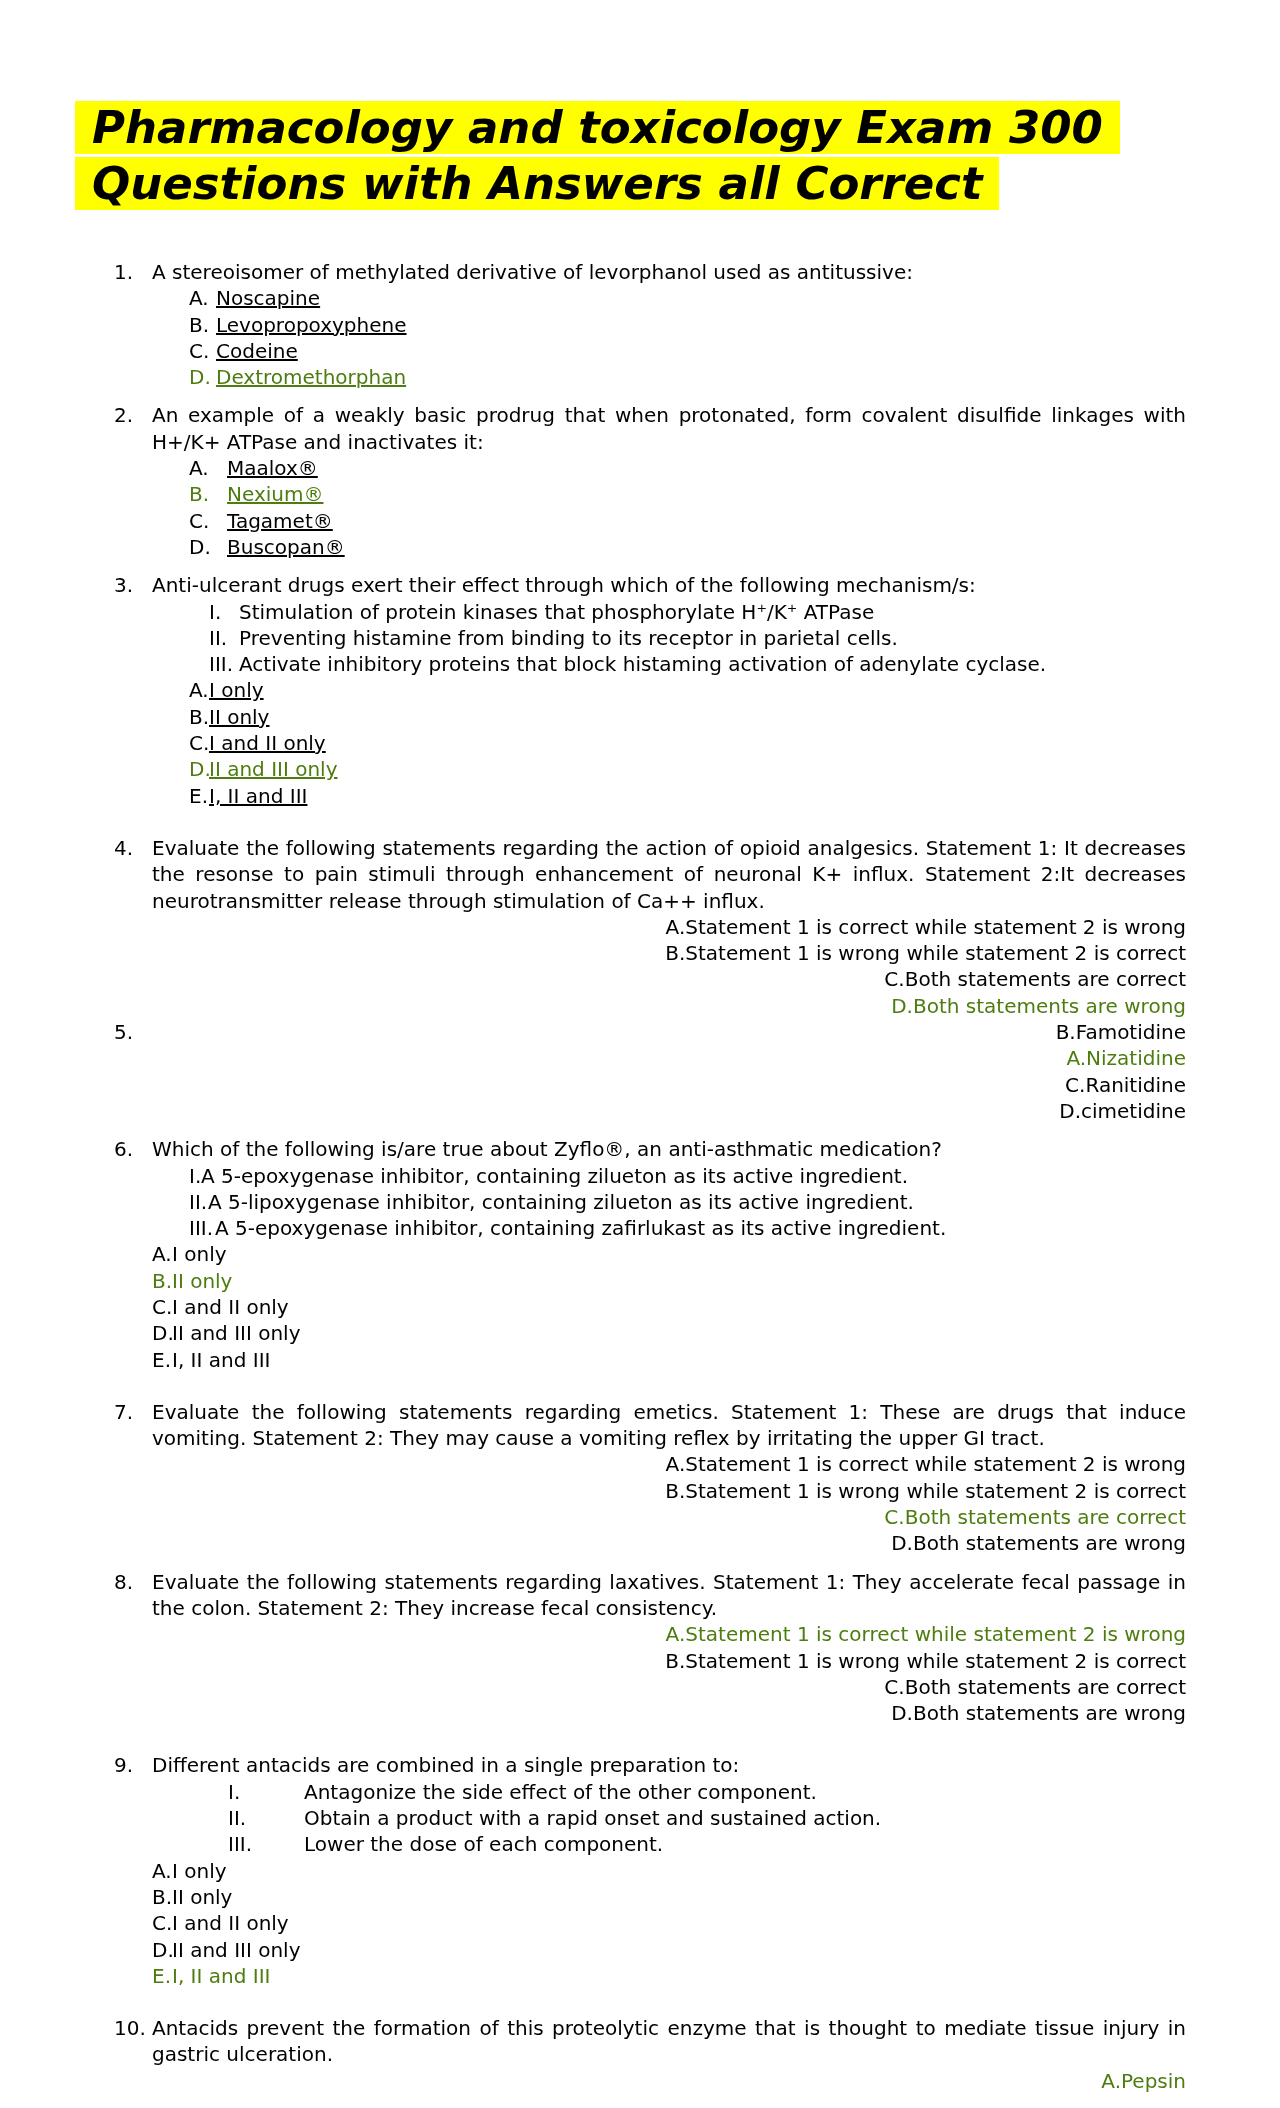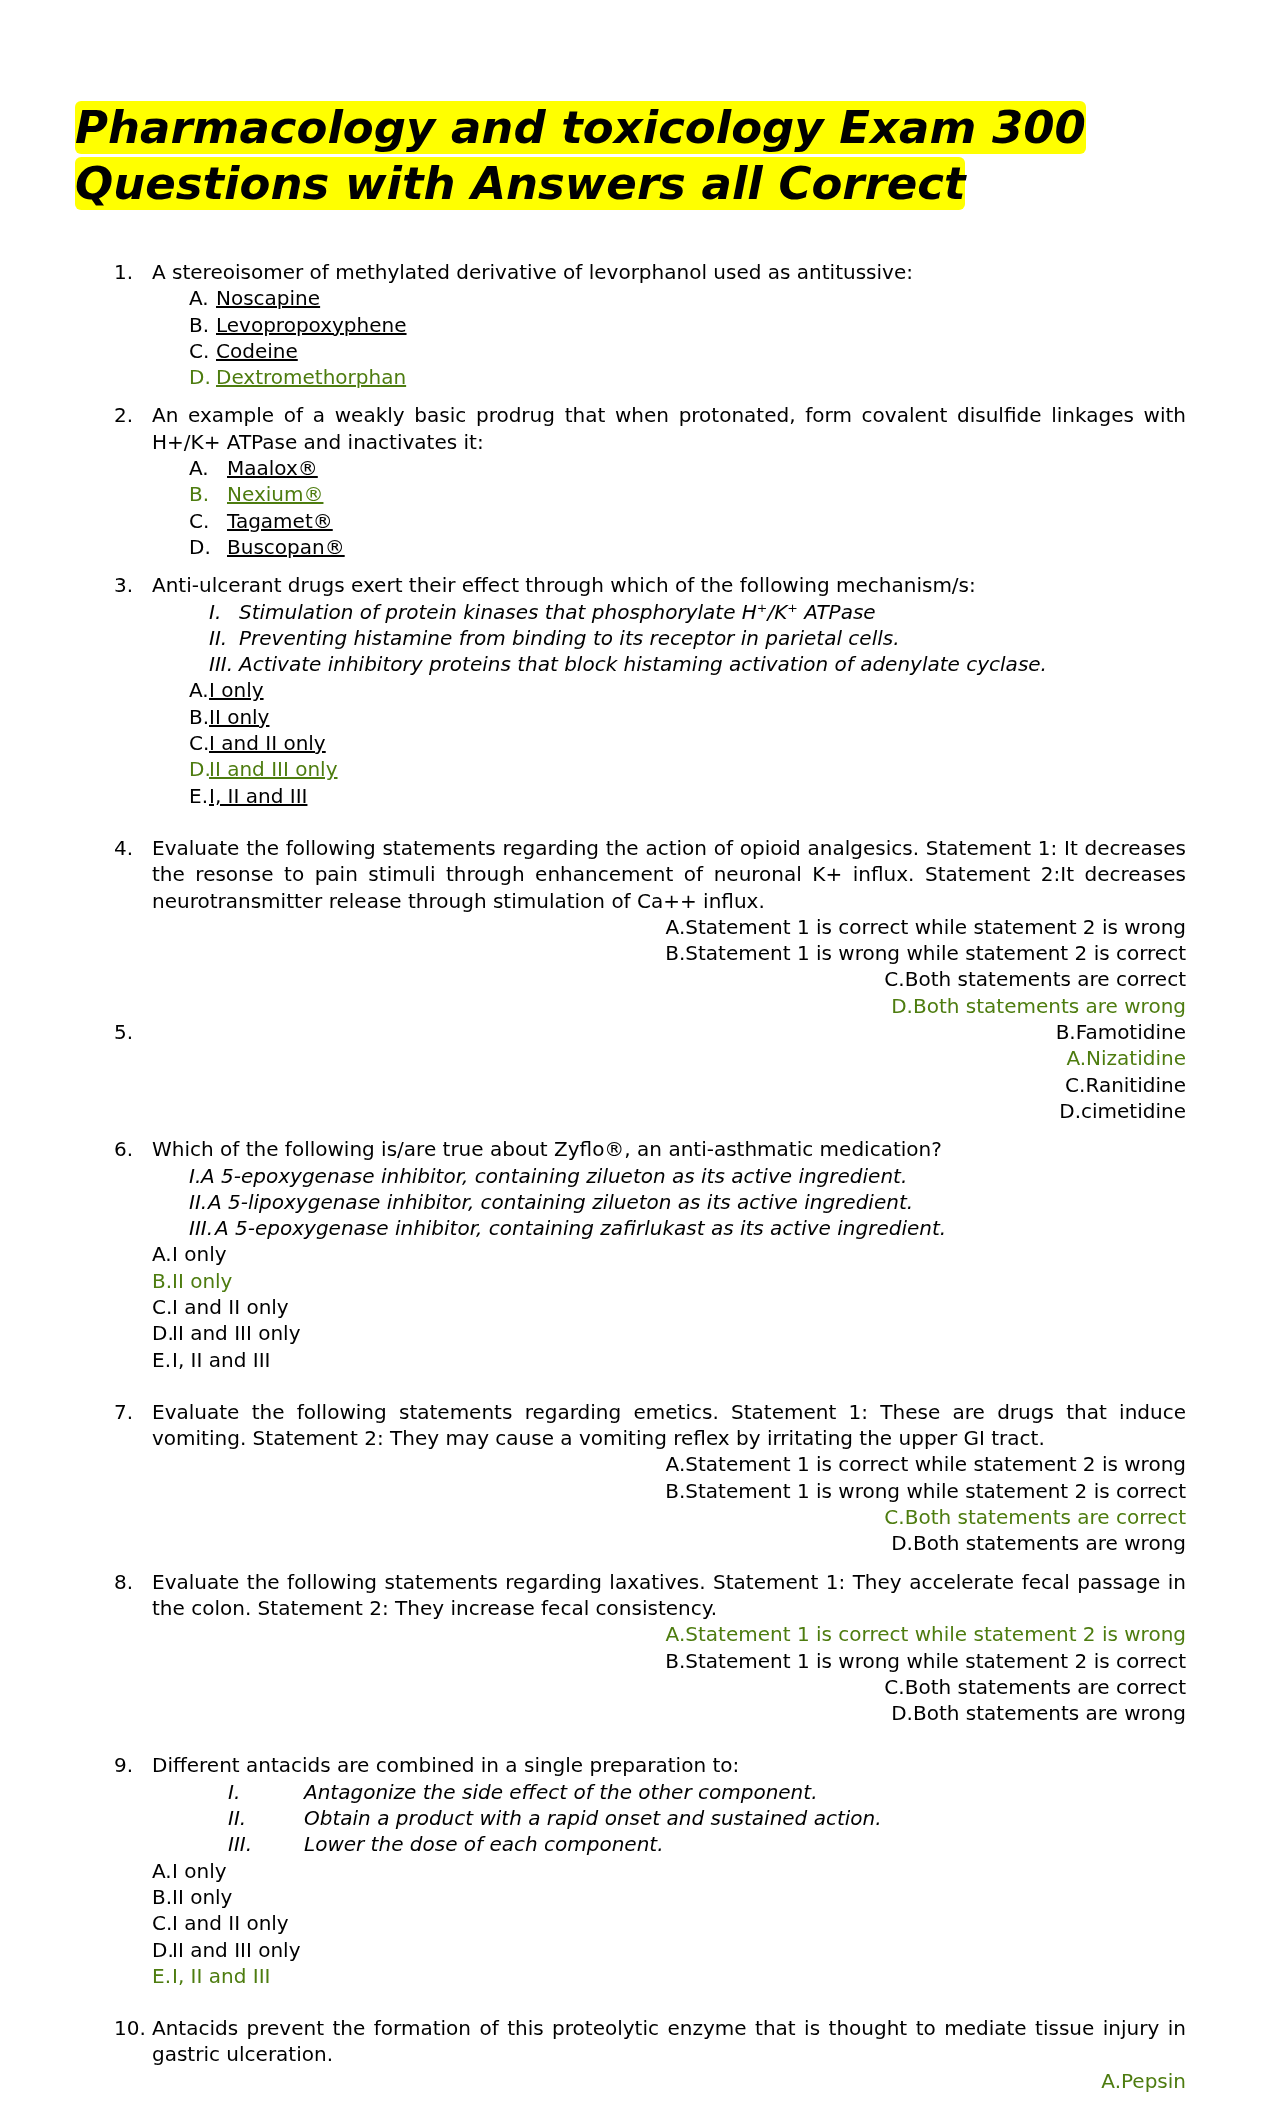--- a/index.html
+++ b/index.html
@@ -18,21 +18,21 @@
     left: 75px;
     top: 100px;
     width: 1100px;
     margin: 0;
     font-family: "DejaVu Sans", sans-serif;
     font-weight: bold;
     font-style: italic;
     font-size: 45px;
     line-height: 56px;
   }
-  .title .hl { background: #ffff00; padding: 0 0; border-radius: 6px; }
+  .title .hl { background: #ffff00; padding: 0 17px; }
 
   .qlist {
     position: absolute;
     left: 114px;
     top: 247px;
     width: 1072px;
     font-size: 20px;
     line-height: 26.3px;
   }
   .q { position: relative; padding-left: 38px; }
@@ -48,21 +48,21 @@
   .opt.indent-base-wide .olbl { display: inline-block; width: 38px; }
 
   
   .opt.indent-base { padding-left: 0; }
   .opt.indent-base .olbl { display: inline-block; width: 27px; }
 
   
   .opt.indent-mid { padding-left: 37px; text-decoration: underline; }
   .opt.indent-mid .olbl { display: inline-block; width: 27px; }
 
-  .roman { position: relative; white-space: nowrap; font-style: italic; }
+  .roman { position: relative; white-space: nowrap; }
 </style>
 </head>
 <body>
 
 <div class="page">
 
   <h1 class="title">
     <span class="hl">Pharmacology and toxicology Exam 300</span><br>
     <span class="hl">Questions with Answers all Correct</span>
   </h1>

